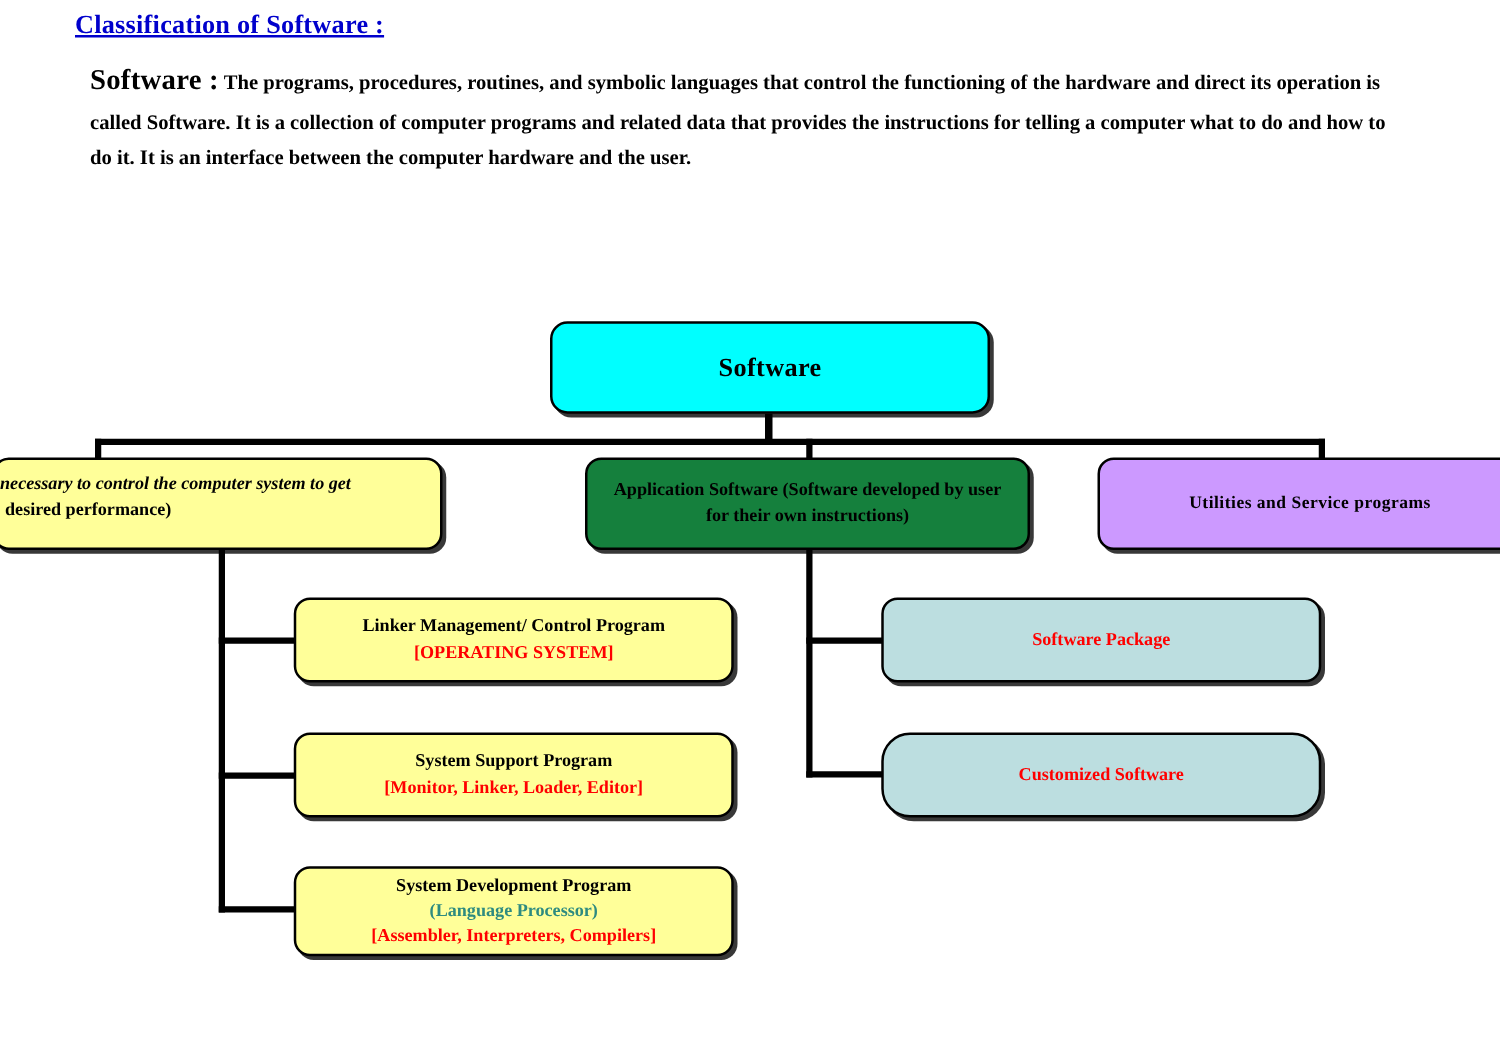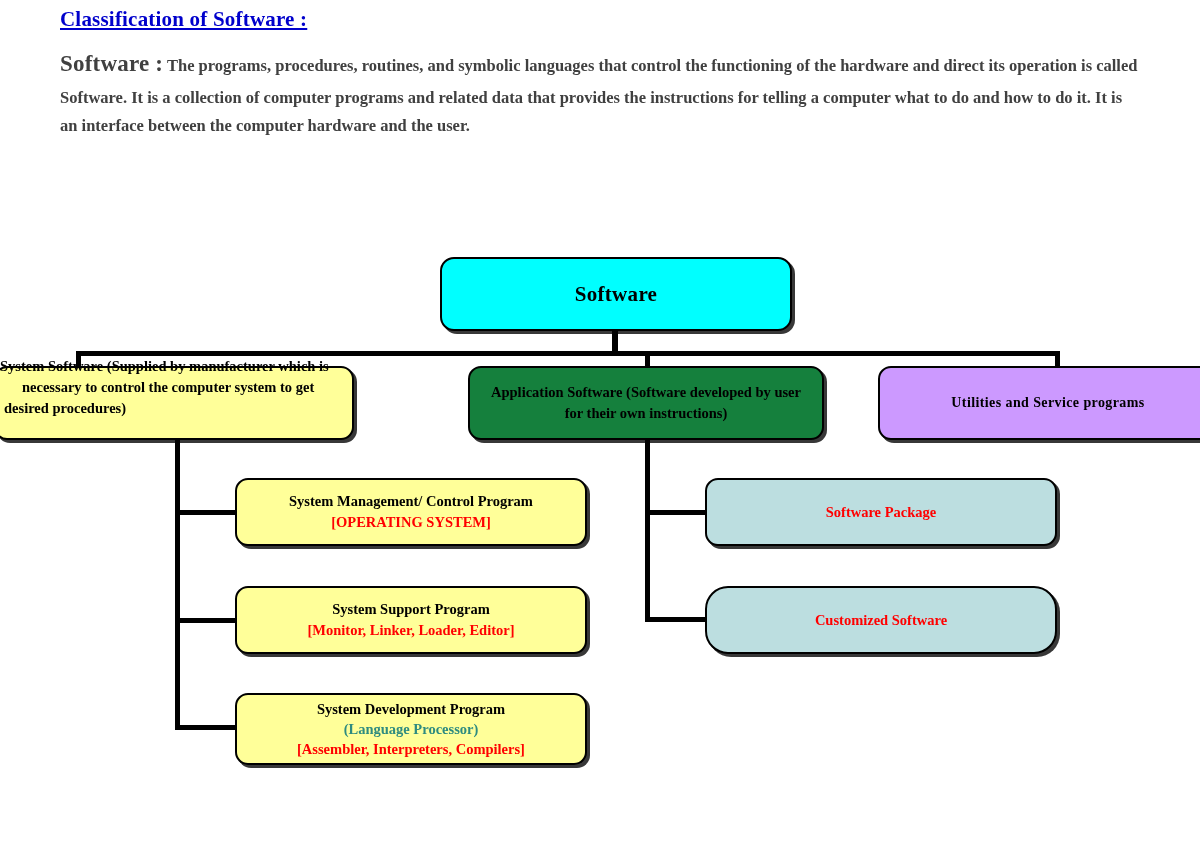--- a/index.html
+++ b/index.html
@@ -28,23 +28,23 @@
     font-weight: bold;
     color: #0000CC;
     text-decoration: underline;
     letter-spacing: 0.2px;
     line-height: 1.25;
     margin: 0 0 12px 0;
   }
   #definition-paragraph {
     font-size: 16.5px;
     font-weight: bold;
-    color: #404040;
+    color: #000000;
     line-height: 1.72;
-    margin: 0;
+    margin: 12px;
     text-align: left;
   }
   #definition-paragraph .term {
     font-size: 23px;
     font-weight: bold;
     letter-spacing: 0.2px;
   }
 
   
   #chart-area {
@@ -177,42 +177,42 @@
   <div class="connector" style="left:645px; top:440px; width:5px; height:182px;"></div>
   <div class="connector" style="left:645px; top:510px; width:62px; height:5px;"></div>
   <div class="connector" style="left:645px; top:617px; width:62px; height:5px;"></div>
 
   <div class="node" id="node-software">
     <span class="node-text line-black">Software</span>
   </div>
 
   <div class="node" id="node-system-software">
     <span class="node-text">
-      <span class="line-black">System Software (Supplied by manufacturer which is</span><br>
-      <span class="ind" style="margin-left:22px;">
+      <br>
+      <span class="ind" style="font-style:italic;">
         <span class="line-black">necessary to control the computer system to get</span>
       </span><br>
-      <span class="line-black">desired procedures)</span>
+      <span class="line-black">desired performance)</span>
     </span>
   </div>
 
   <div class="node" id="node-application-software">
     <span class="node-text">
       <span class="line-black">Application Software (Software developed by user</span><br>
       <span class="line-black">for their own instructions)</span>
     </span>
   </div>
 
   <div class="node" id="node-utilities">
     <span class="node-text line-black">Utilities and Service programs</span>
   </div>
 
   <div class="node leaf-yellow" id="node-sys-management">
     <span class="node-text">
-      <span class="line-black">System Management/ Control Program</span><br>
+      <span class="line-black">Linker Management/ Control Program</span><br>
       <span class="line-red">[OPERATING SYSTEM]</span>
     </span>
   </div>
 
   <div class="node leaf-yellow" id="node-sys-support">
     <span class="node-text">
       <span class="line-black">System Support Program</span><br>
       <span class="line-red">[Monitor, Linker, Loader, Editor]</span>
     </span>
   </div>

